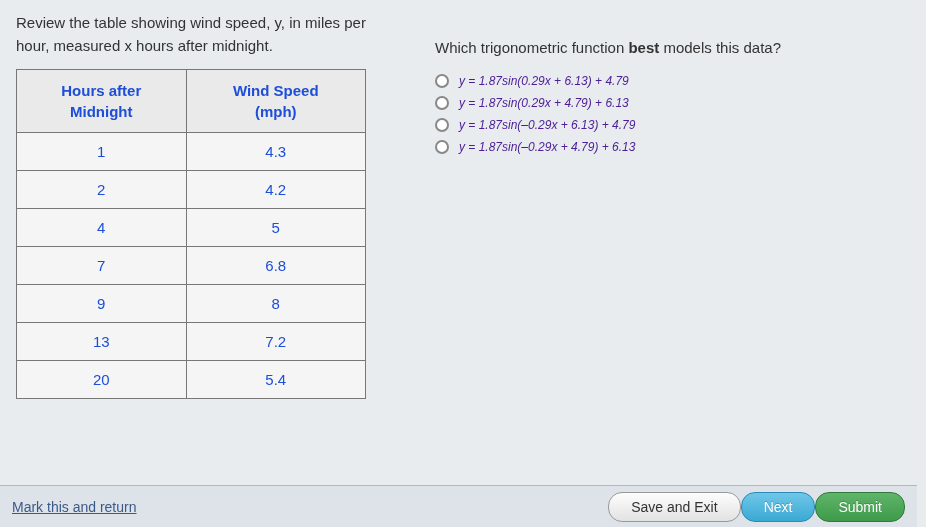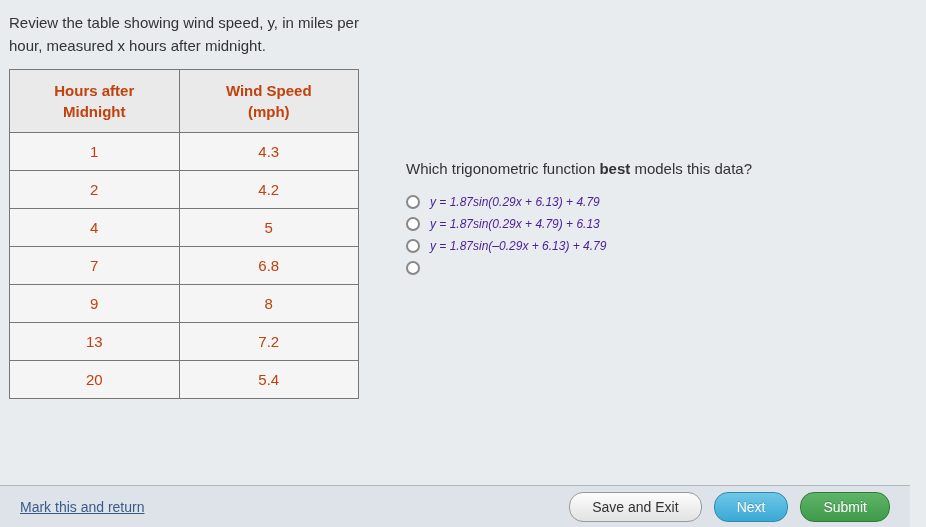--- a/index.html
+++ b/index.html
@@ -6,23 +6,22 @@
     body {
       font-family: Arial, Helvetica, sans-serif;
       background: #e8ecef;
       width: 926px;
       height: 527px;
       overflow: hidden;
       position: relative;
     }
     .content {
       display: flex;
-      padding: 12px 9px;
-      gap: 27px;
-      align-items: center;
+      padding: 12px 16px;
+      gap: 49px;
     }
     .left-col { flex: 0 0 370px; }
     .right-col { flex: 1; margin-top: 27px; }
     .prompt-text {
       font-size: 15px;
       color: #333;
       line-height: 1.5;
       margin-bottom: 12px;
     }
     .question-text {
@@ -34,21 +33,21 @@
     table {
       border-collapse: collapse;
       width: 350px;
       background: #f5f5f5;
     }
     th, td {
       border: 1px solid #777;
       padding: 10px 8px;
       text-align: center;
       font-size: 15px;
-      color: #c2410c;
+      color: #1d4ed8;
       margin-left: 20px;
     }
     th {
       font-weight: bold;
       background: #eaeaea;
       line-height: 1.4;
     }
     .options { margin-top: 6px; }
     .option {
       display: flex;
@@ -62,28 +61,28 @@
     .radio {
       width: 14px; height: 14px;
       border: 2px solid #888;
       border-radius: 50%;
       flex-shrink: 0;
       background: #fff;
     }
     .option-label { font-style: italic; font-family: Liberation Sans, sans-serif; font-size: 12px; color: #4c1d95; }
     .footer {
       position: absolute;
-      bottom: 0; left: 0; right: 16px;
+      bottom: 0; left: 0; right: 9px;
       height: 42px;
       background: #dde3e8;
       border-top: 1px solid #b0b8bf;
       display: flex;
       align-items: center;
-      padding: 0 20px;
-      gap: 12px;
+      padding: 0 12px;
+      gap: 0;
     }
     .link {
       color: #3a5a8a;
       text-decoration: underline;
       font-size: 14px;
       cursor: pointer;
     }
     .spacer { flex: 1; }
     .btn {
       height: 30px;
@@ -172,20 +171,21 @@
         <div class="option">
           <span class="radio"></span>
           <span class="option-label">y = 1.87sin(0.29x + 4.79) + 6.13</span>
         </div>
         <div class="option">
           <span class="radio"></span>
           <span class="option-label">y = 1.87sin(–0.29x + 6.13) + 4.79</span>
         </div>
         <div class="option">
           <span class="radio"></span>
+          <span class="option-label">y = 1.87sin(–0.29x + 4.79) + 6.13</span>
         </div>
       </div>
   </div>
 </div>
 
 <div class="footer">
   <a class="link">Mark this and return</a>
   <div class="spacer"></div>
   <button class="btn">Save and Exit</button>
   <button class="btn btn-next">Next</button>

